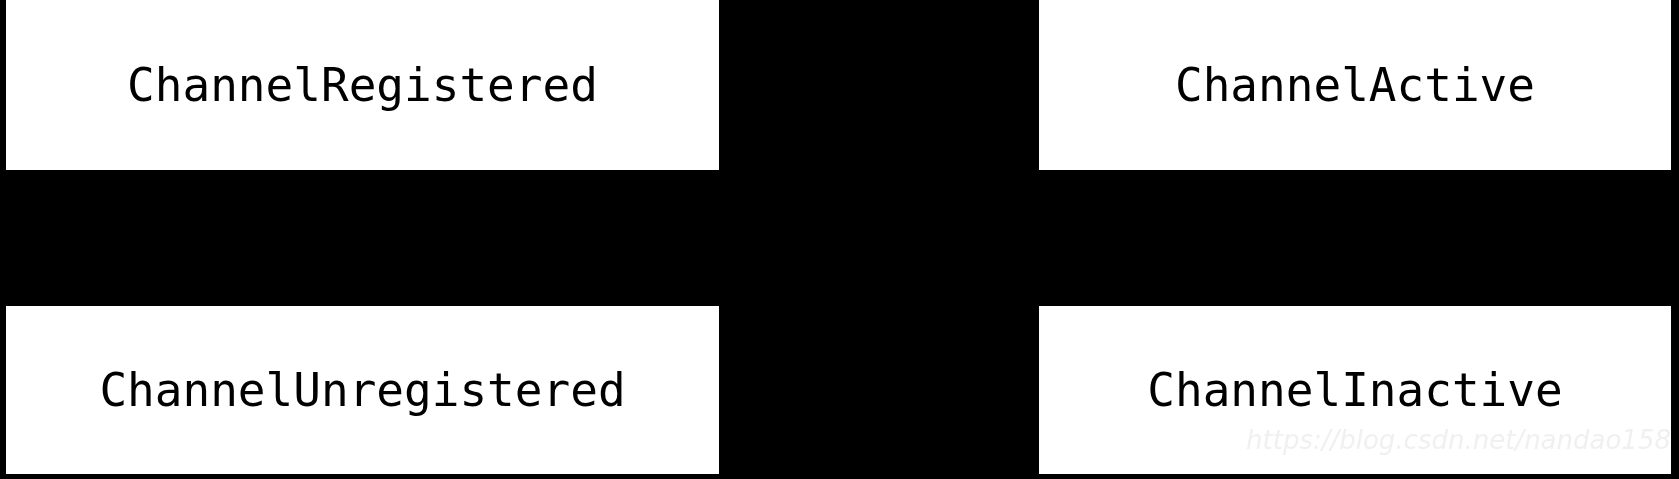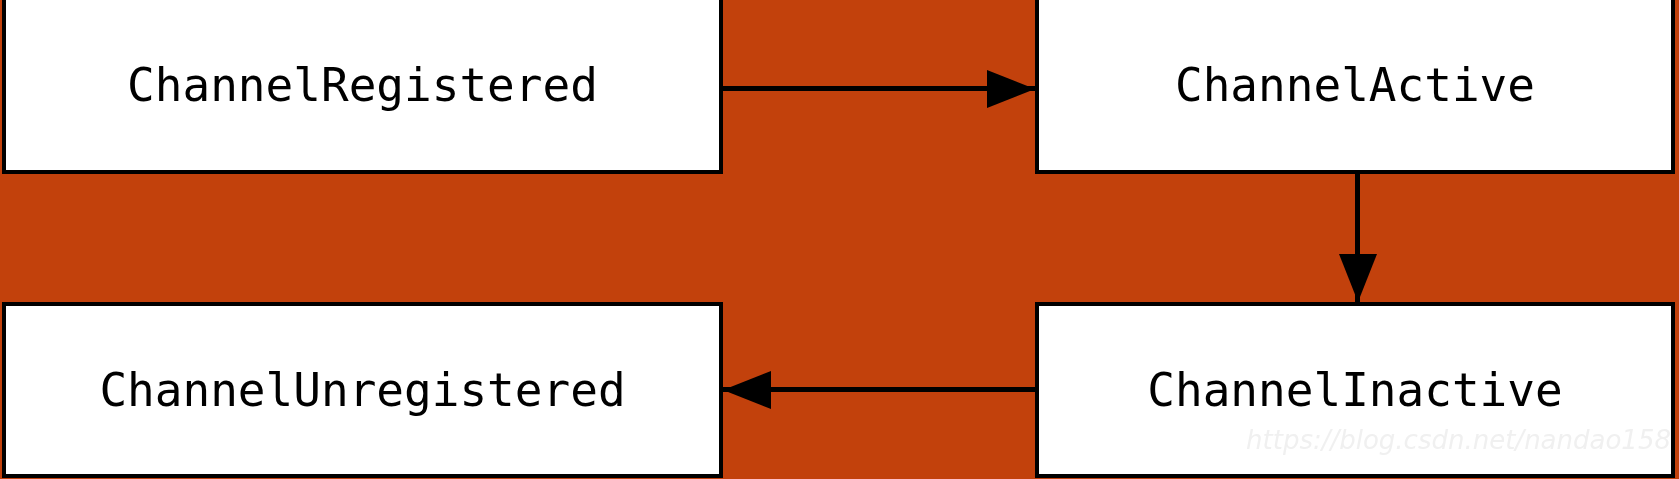--- a/index.html
+++ b/index.html
@@ -7,21 +7,21 @@
     padding: 0;
     background: #ffffff;
   }
   body {
     font-family: "DejaVu Sans Mono", monospace;
   }
   #canvas {
     position: relative;
     width: 1679px;
     height: 479px;
-    background: #c2410c;
+    background: #000000;
     overflow: hidden;
   }
   .node {
     position: absolute;
     box-sizing: border-box;
     background: #ffffff;
     border: 4px solid #000000;
     display: flex;
     align-items: center;
     justify-content: center;

